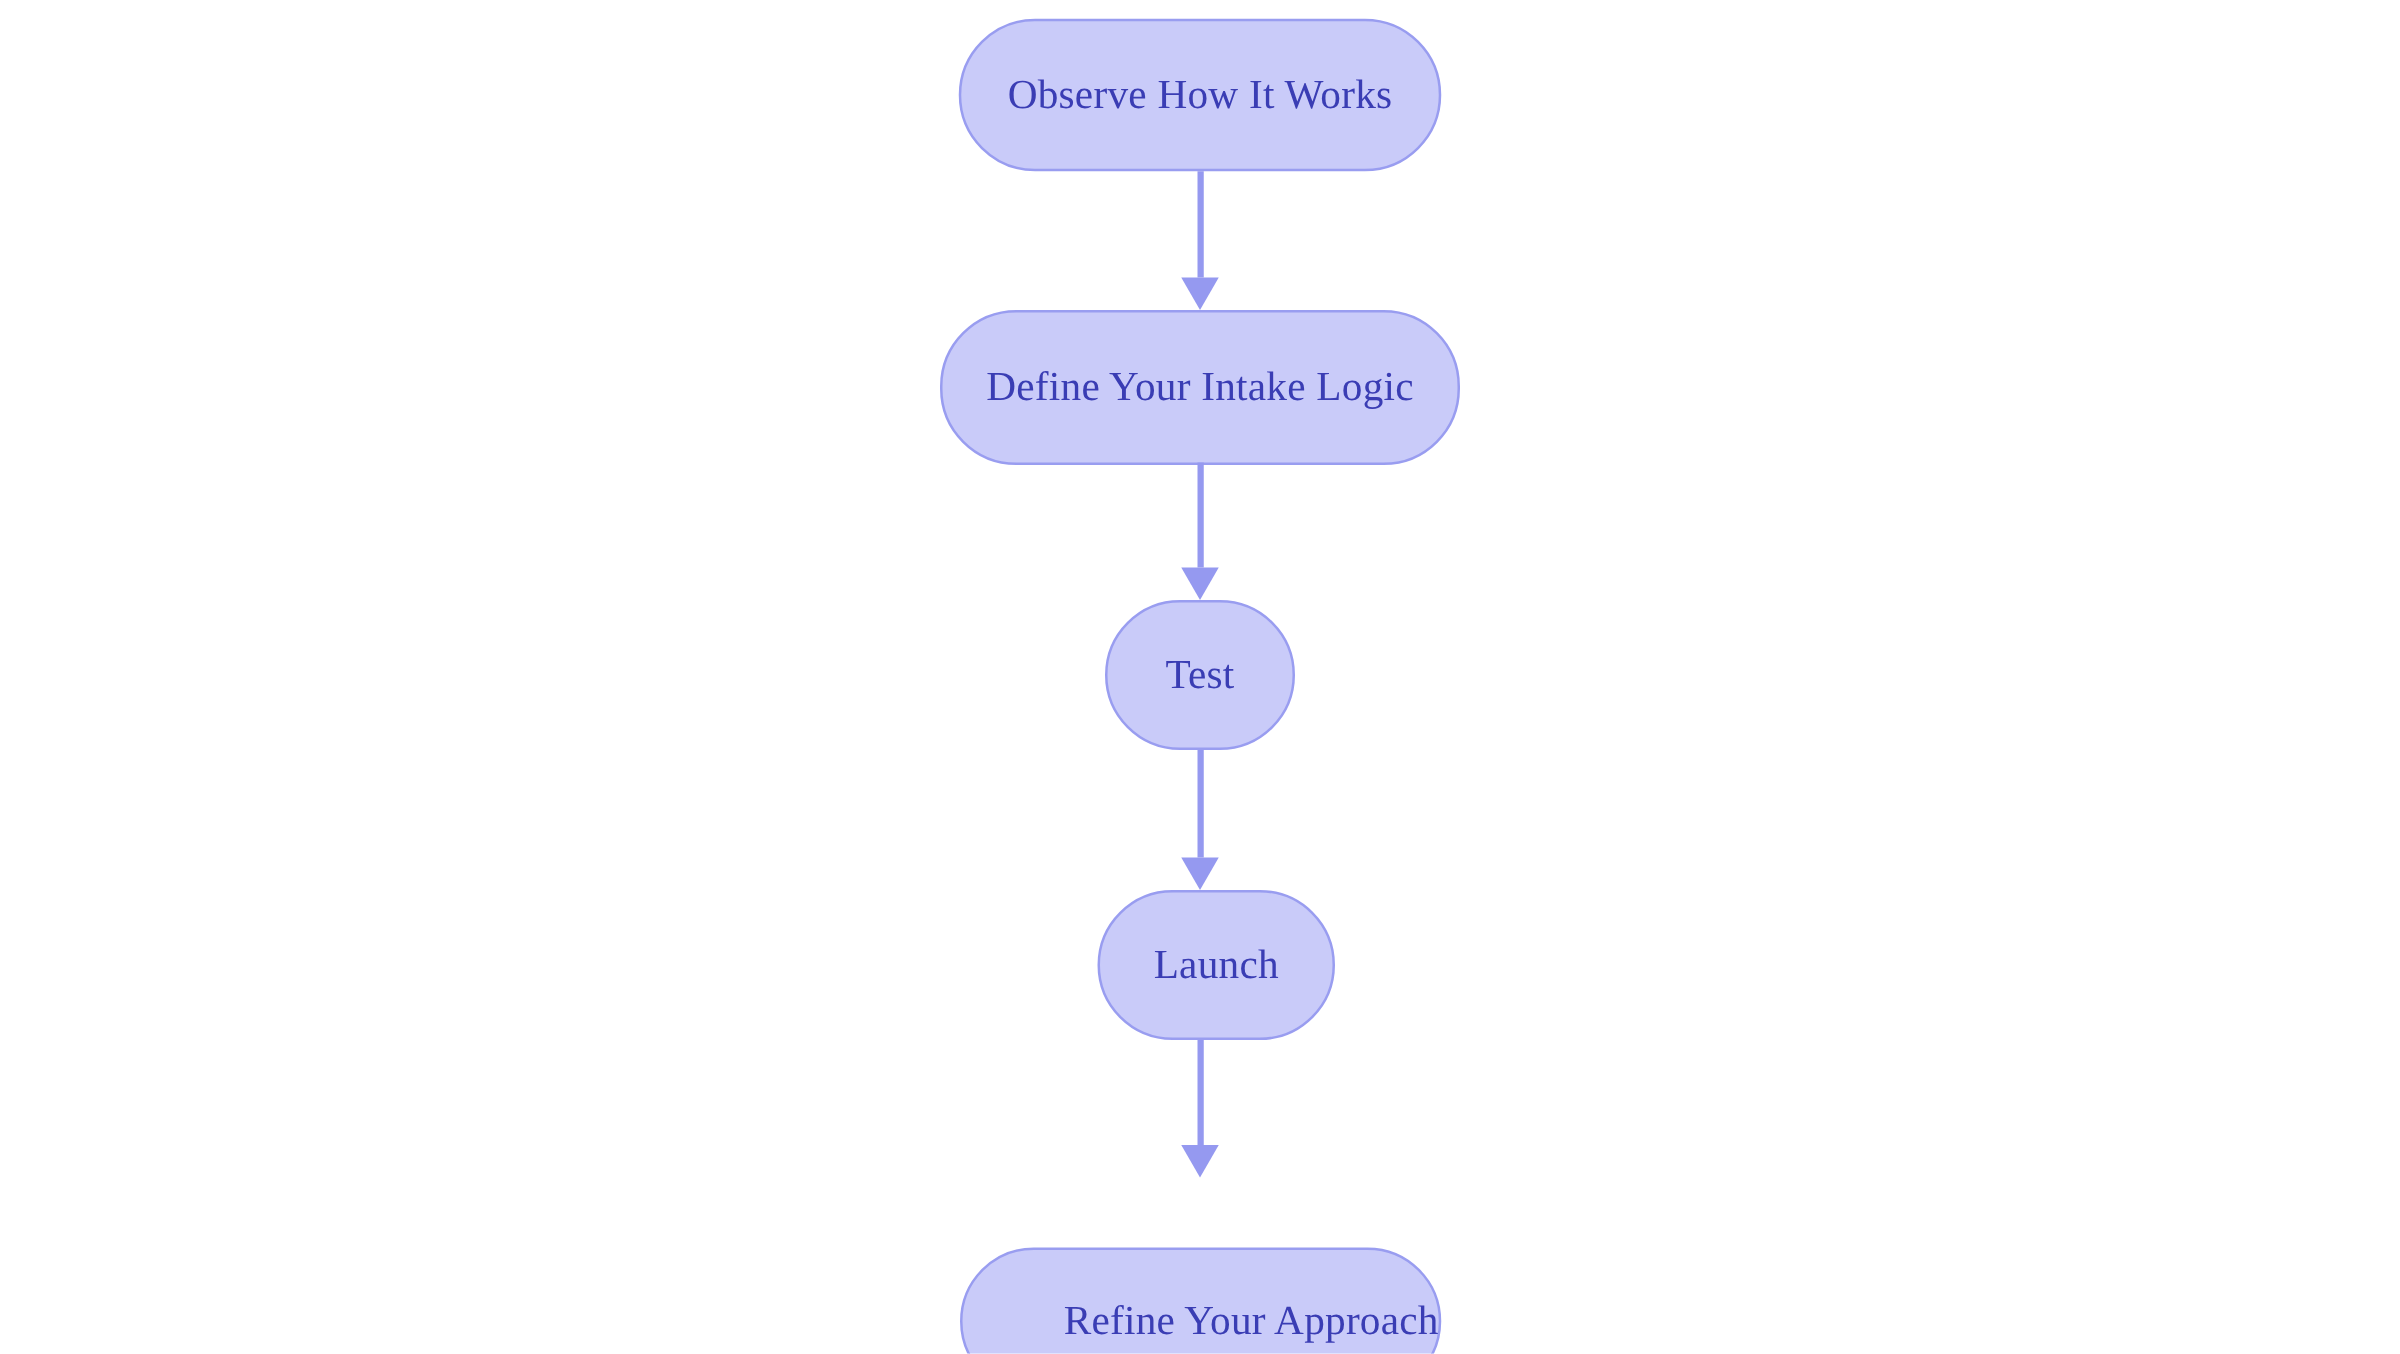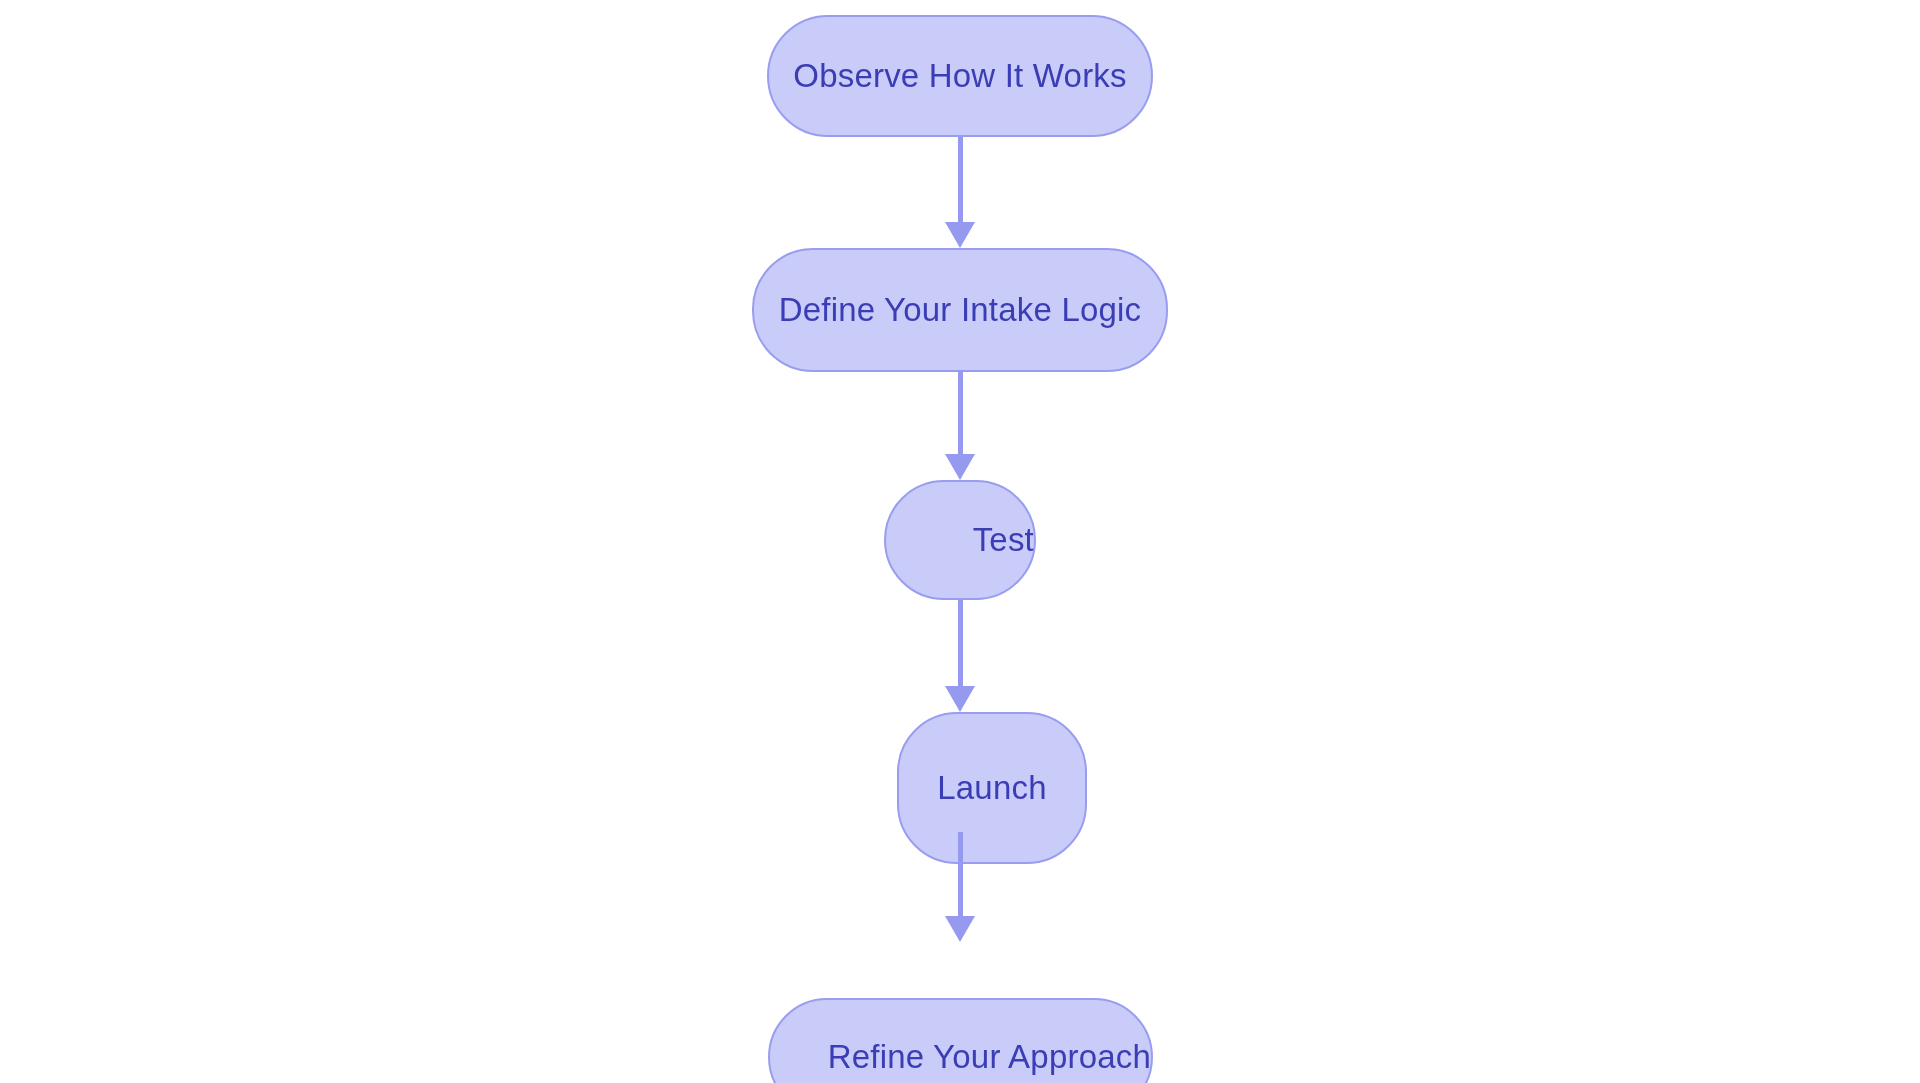--- a/index.html
+++ b/index.html
@@ -2,21 +2,21 @@
 <html style="--bg: #ffffff; --node-fill: #c9cbf9; --node-border: #999df0; --text-color: #3a3db4; --arrow-color: #9599f0;"><head>
 <meta charset="utf-8">
 <style>
   :root {
     --bg: #ffffff;
     --node-fill: #c9cbf9;
     --node-border: #999df0;
     --text-color: #3a3db4;
     --arrow-color: #9599f0;
   }
-  * { margin: 0; padding: 0; box-sizing: border-box; }
+  * { margin: 0; padding: 0; box-sizing: border-box; font-family: Liberation Serif, serif; }
   html, body { background: var(--bg); }
   .canvas {
     position: relative;
     width: 1920px;
     height: 1083px;
     background: var(--bg);
     overflow: hidden;
     font-family: "Liberation Sans", "DejaVu Sans", sans-serif;
   }
   .node {
@@ -28,22 +28,22 @@
     border: 2px solid var(--node-border);
     color: var(--text-color);
     font-size: 33px;
     font-weight: 500;
     letter-spacing: 0.2px;
     text-align: center;
     white-space: nowrap;
   }
   .node-observe { left: 767px; top: 15px;  width: 386px; height: 122px; border-radius: 61px; }
   .node-define  { left: 752px; top: 248px; width: 416px; height: 124px; border-radius: 61px; }
-  .node-test    { left: 884px; top: 480px; width: 152px; height: 120px; border-radius: 60px; justify-content: flex-end; }
-  .node-launch  { left: 897px; top: 712px; width: 190px; height: 152px; border-radius: 60px; }
+  .node-test    { left: 884px; top: 480px; width: 152px; height: 120px; border-radius: 60px; }
+  .node-launch  { left: 878px; top: 712px; width: 190px; height: 120px; border-radius: 60px; }
   .node-refine  { left: 768px; top: 998px; width: 385px; height: 118px; border-radius: 59px; justify-content: flex-end; }
 
   .arrow {
     position: absolute;
     left: 945px;
     width: 30px;
     display: flex;
     flex-direction: column;
     align-items: center;
   }

